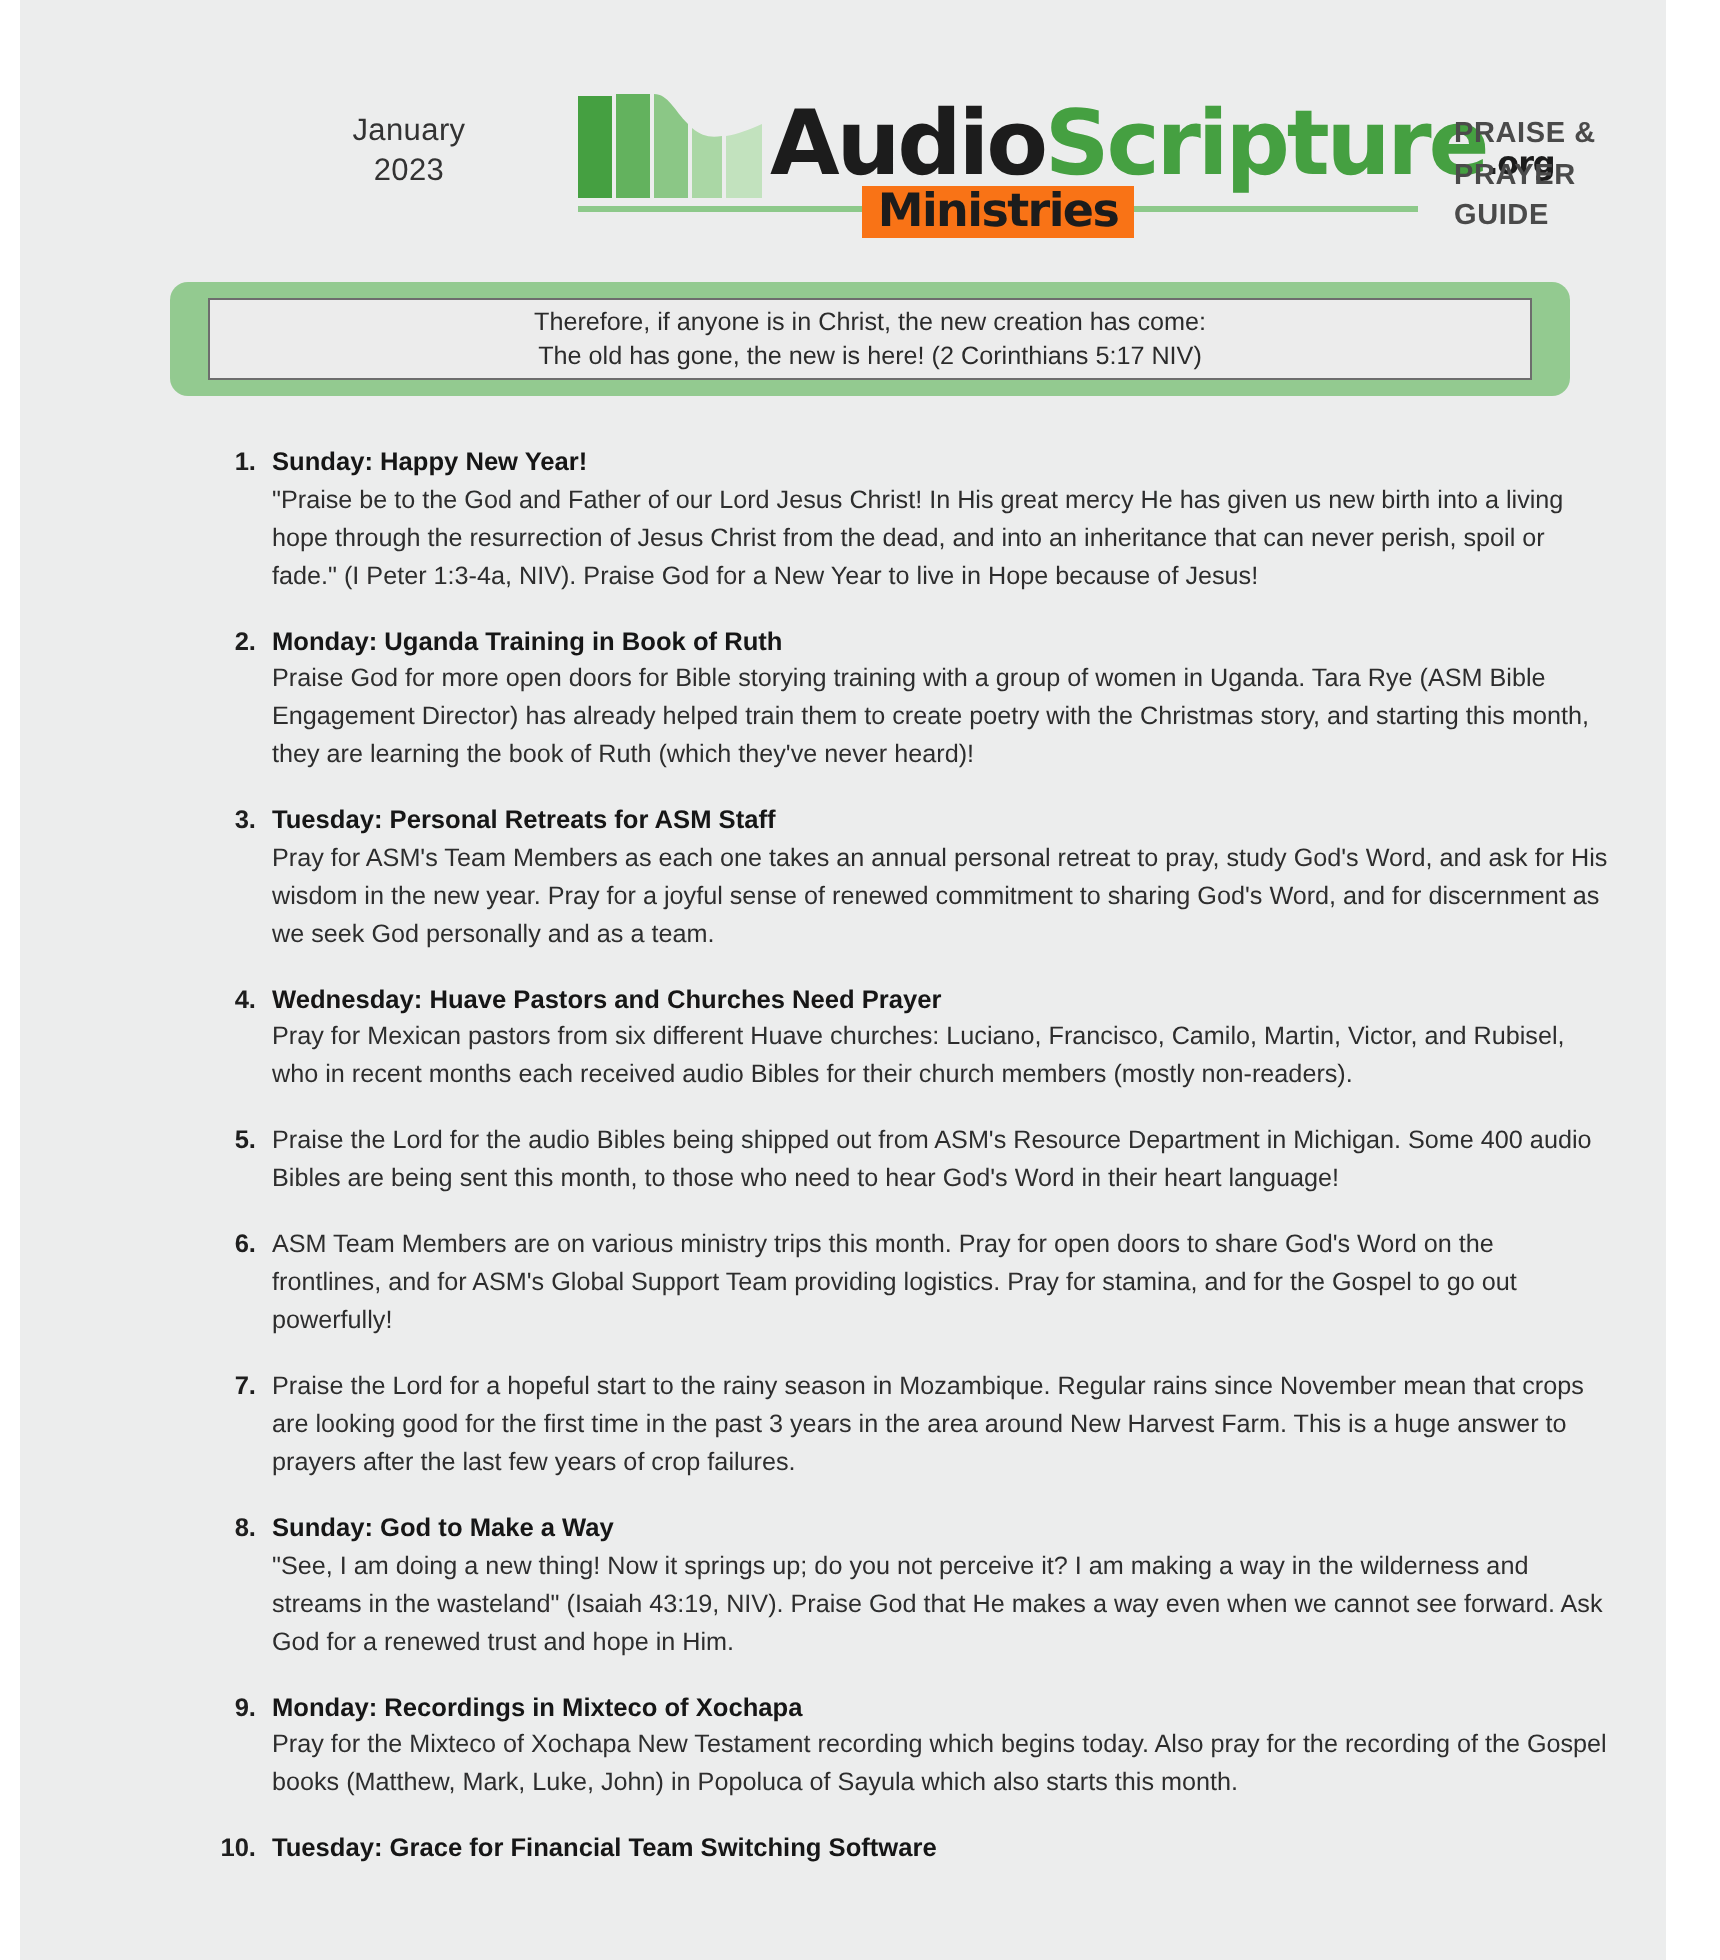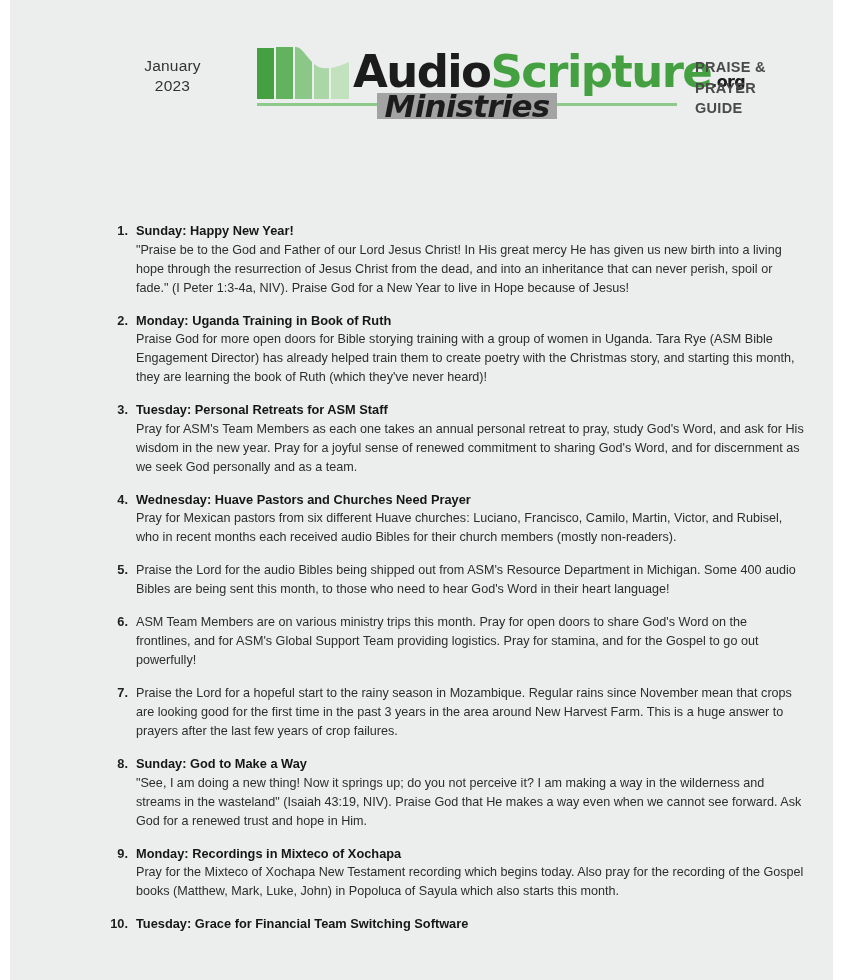--- a/index.html
+++ b/index.html
@@ -21,20 +21,21 @@
     width: 823px;
     height: 980px;
     background: #eceded;
     overflow: hidden;
   }
 
   
   .header {
     position: relative;
     height: 130px;
+    margin-left: 32px;
   }
   .issue-date {
     position: absolute;
     left: 110px;
     top: 56px;
     width: 105px;
     text-align: center;
     color: #333333;
     font-size: 15.5px;
     line-height: 20px;
@@ -97,29 +98,28 @@
   }
   .logo-ministries {
     position: absolute;
     left: 0;
     top: 47px;
     width: 420px;
     text-align: center;
   }
   .logo-ministries span {
     display: inline-block;
-    background: #a3a3a3;
+    background: #f97316;
     padding: 0 8px;
     color: #1c1c1c;
     font-family: "DejaVu Sans", sans-serif;
     font-weight: 700;
-    font-size: 31px;
+    font-size: 23px;
     line-height: 26px;
     letter-spacing: -0.8px;
-    font-style: italic;
   }
 
   
   .verse-banner {
     position: absolute;
     left: 75px;
     top: 141px;
     width: 700px;
     height: 57px;
     background: #93ca90;
@@ -212,20 +212,26 @@
       <div class="logo-ministries"><span>Ministries</span></div>
     </div>
 
     <div class="guide-label">
       <div>PRAISE &amp;</div>
       <div>PRAYER</div>
       <div>GUIDE</div>
     </div>
   </div>
 
+  <div class="verse-banner">
+    <div class="verse-box">
+      <div class="verse-line">Therefore, if anyone is in Christ, the new creation has come:</div>
+      <div class="verse-line">The old has gone, the new is here! (2 Corinthians 5:17 NIV)</div>
+    </div>
+  </div>
 
   <div class="entries">
       <div class="entry">
         <div class="entry-num">1.</div>
         <p class="entry-title">Sunday:  Happy New Year!</p>
         <p class="entry-body">"Praise be to the God and Father of our Lord Jesus Christ! In His great mercy He has given us new birth into a living hope through the resurrection of Jesus Christ from the dead, and into an inheritance that can never perish, spoil or fade."  (I Peter 1:3-4a, NIV). Praise God for a New Year to live in Hope because of Jesus!</p>
       </div>
       <div class="entry">
         <div class="entry-num">2.</div>
         <p class="entry-title">Monday:  Uganda Training in Book of Ruth</p>

